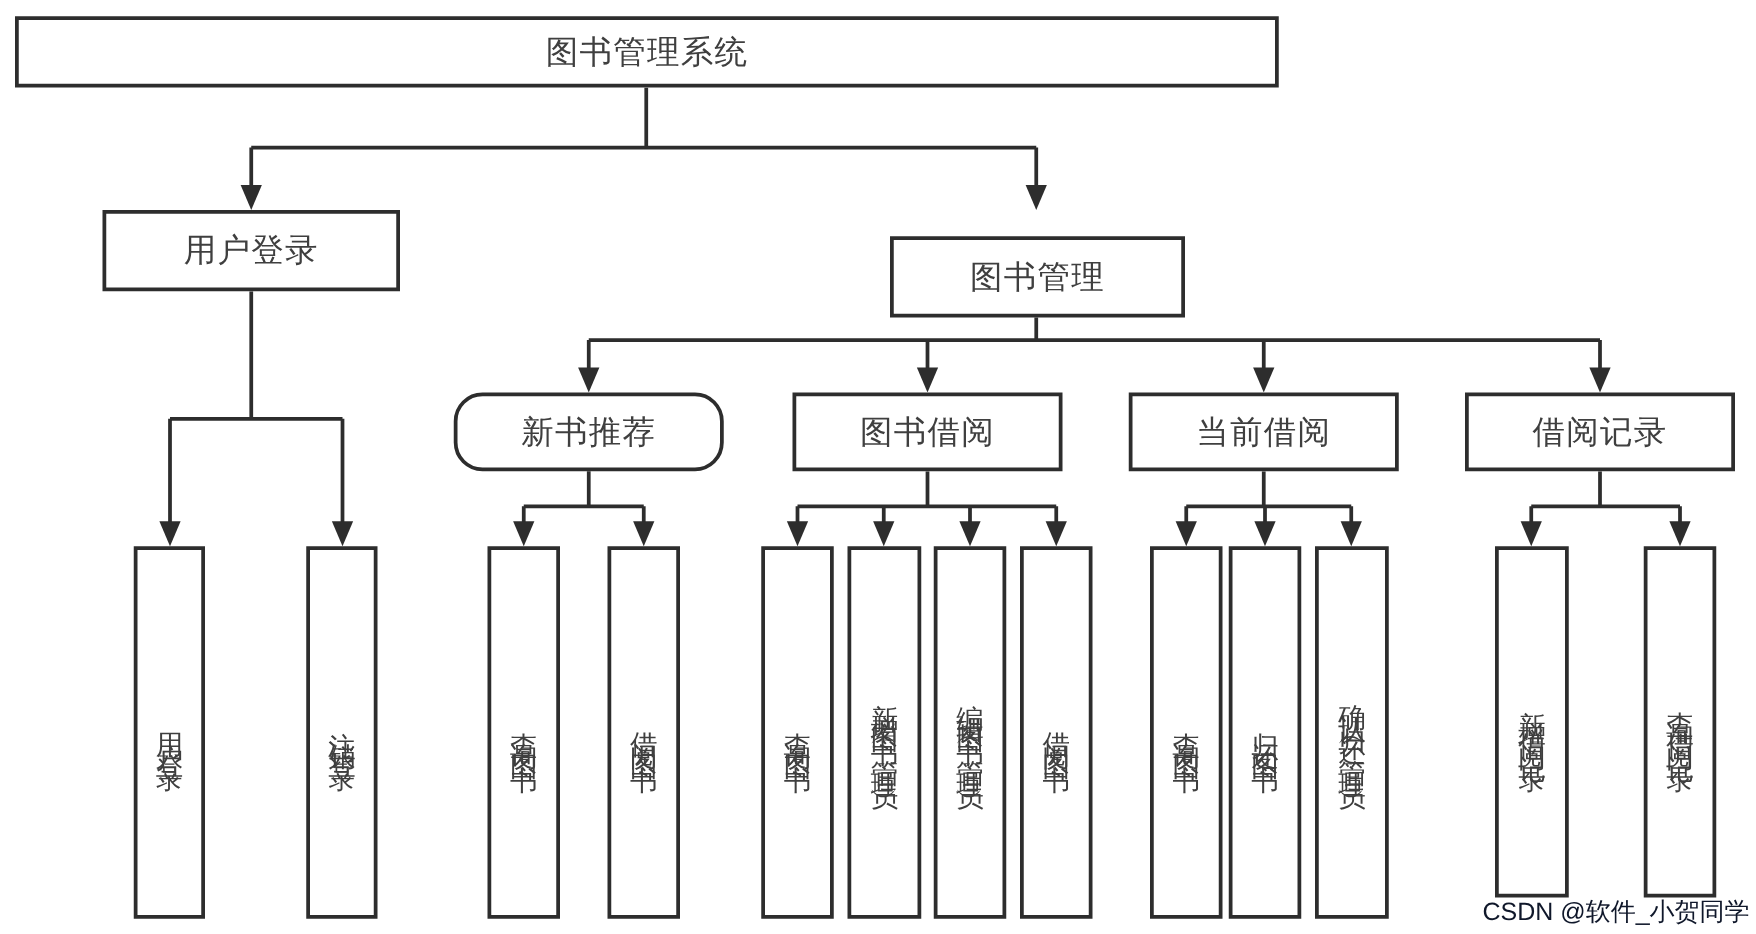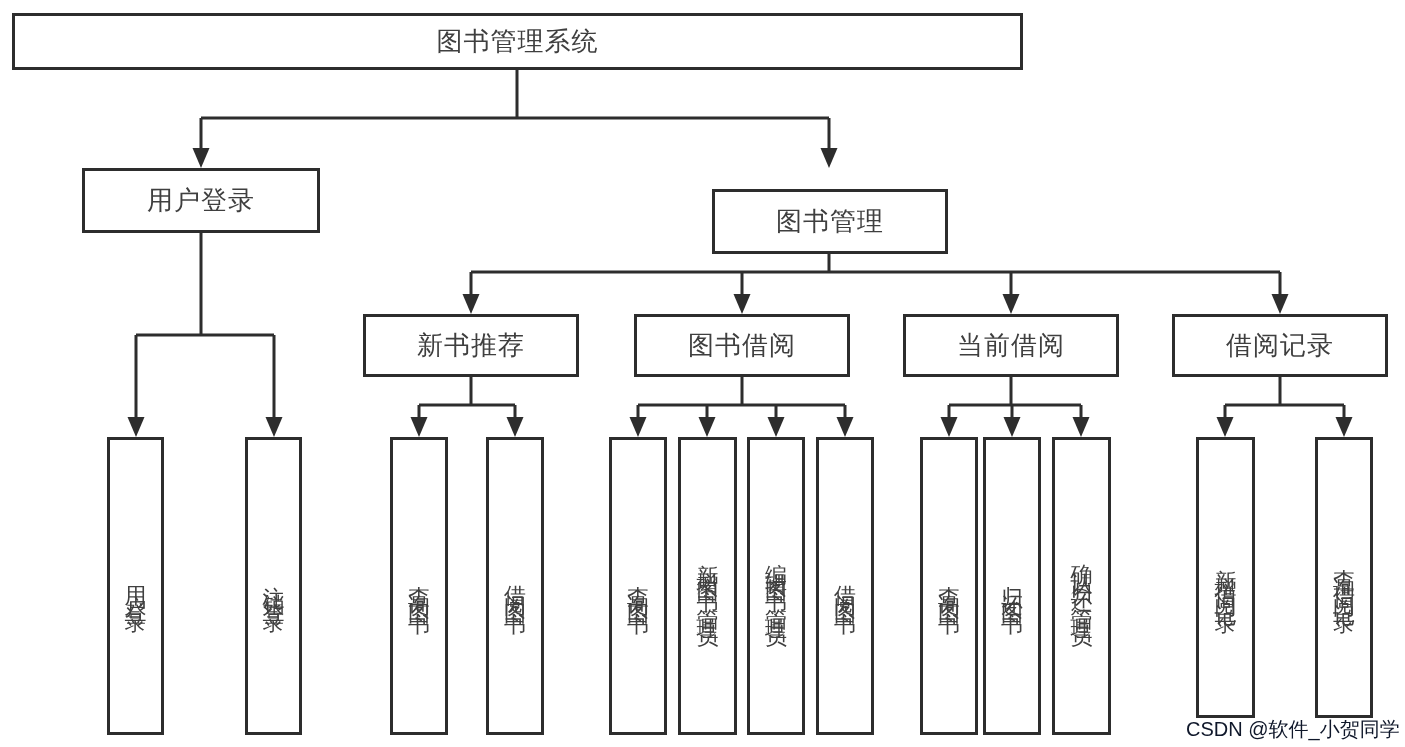--- a/index.html
+++ b/index.html
@@ -89,21 +89,21 @@
     <span>图书管理系统</span>
   </div>
 
   <div class="hbox" style="left:82px;top:168px;width:238px;height:65px;">
     <span>用户登录</span>
   </div>
   <div class="hbox" style="left:712px;top:168px;width:236px;height:65px;margin-top:21px;">
     <span>图书管理</span>
   </div>
 
-  <div class="hbox" style="left:363px;top:314px;width:216px;height:63px;">
+  <div class="hbox" style="left:363px;top:314px;width:216px;height:63px;border-radius:23px;">
     <span>新书推荐</span>
   </div>
   <div class="hbox" style="left:634px;top:314px;width:216px;height:63px;font-family:Liberation Mono, monospace;">
     <span>图书借阅</span>
   </div>
   <div class="hbox" style="left:903px;top:314px;width:216px;height:63px;">
     <span>当前借阅</span>
   </div>
   <div class="hbox" style="left:1172px;top:314px;width:216px;height:63px;">
     <span>借阅记录</span>

